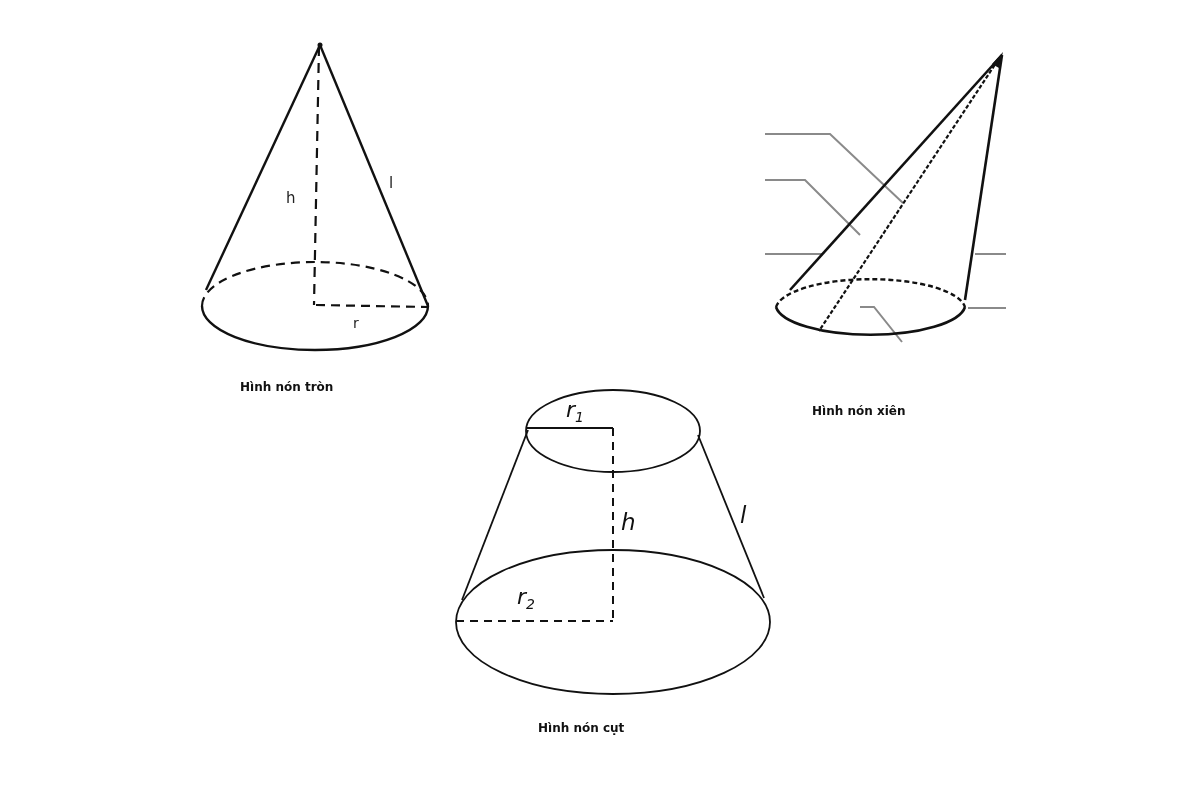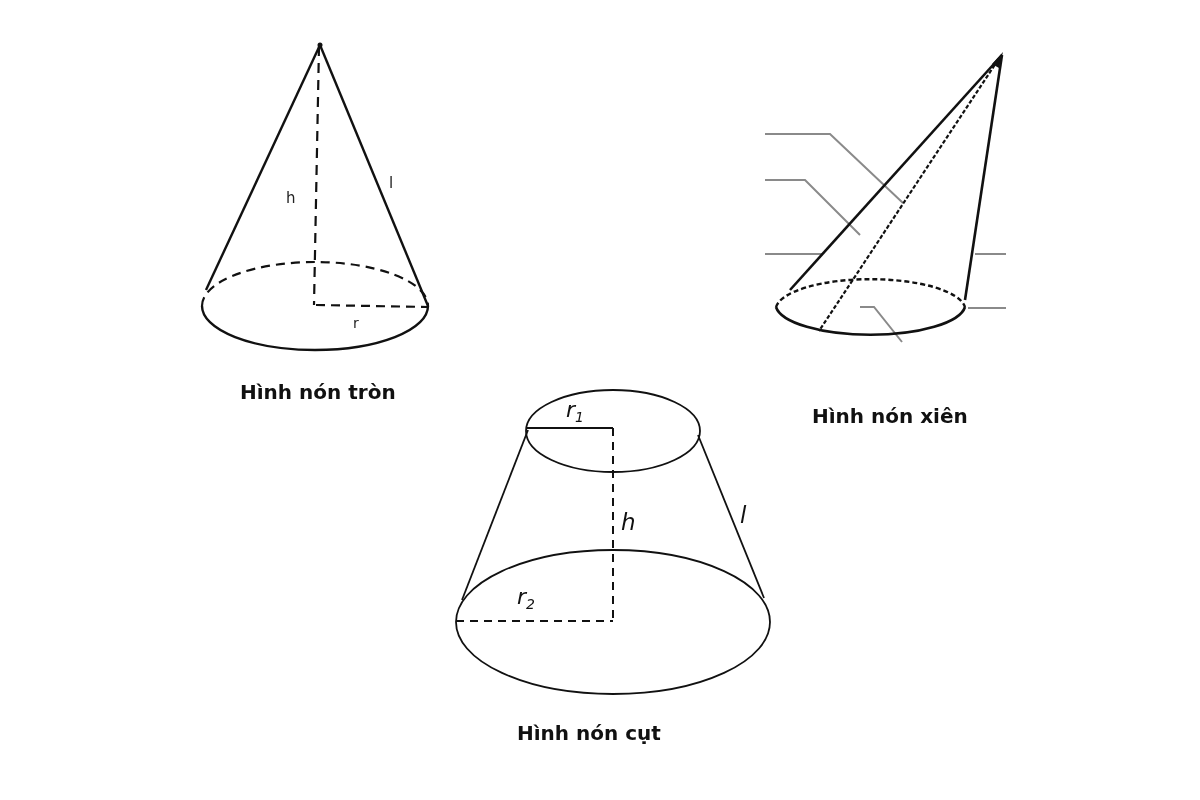--- a/index.html
+++ b/index.html
@@ -2,21 +2,21 @@
 <html><head>
   <meta charset="utf-8">
   <style>
     html, body { margin: 0; padding: 0; background: #ffffff; }
     body { width: 1200px; height: 800px; position: relative; overflow: hidden; }
     svg#figure { position: absolute; left: 0; top: 0; }
     .caption {
       position: absolute;
       font-family: "DejaVu Sans", sans-serif;
       font-weight: bold;
-      font-size: 20px;
+      font-size: 12px;
       color: #111111;
       white-space: nowrap;
     }
     .lbl-sans { font-family: "DejaVu Sans", sans-serif; fill: #222; }
     .lbl-ital { font-family: "DejaVu Sans", sans-serif; font-style: italic; fill: #111; }
   </style>
 </head>
 <body>
 
 <svg id="figure" width="1200" height="800" viewBox="0 0 1200 800" xmlns="http://www.w3.org/2000/svg">
@@ -67,13 +67,13 @@
     <line x1="456" y1="621" x2="613" y2="621" stroke-dasharray="8 6" stroke-width="2"></line>
   </g>
   <text class="lbl-ital" x="566" y="417" font-size="22"><tspan>r</tspan><tspan dy="5" font-size="14">1</tspan></text>
   <text class="lbl-ital" x="621" y="530" font-size="23">h</text>
   <text class="lbl-ital" x="740" y="523" font-size="23">l</text>
   <text class="lbl-ital" x="517" y="604" font-size="22"><tspan>r</tspan><tspan dy="5" font-size="14">2</tspan></text>
 </svg>
 
 <div class="caption" style="left:240px; top:380px;">Hình nón tròn</div>
 <div class="caption" style="left:812px; top:404px;">Hình nón xiên</div>
-<div class="caption" style="left:517px; top:721px;">Hình nón cụt</div>
+<div class="caption" style="left:538px; top:721px;">Hình nón cụt</div>
 
 </body></html>

